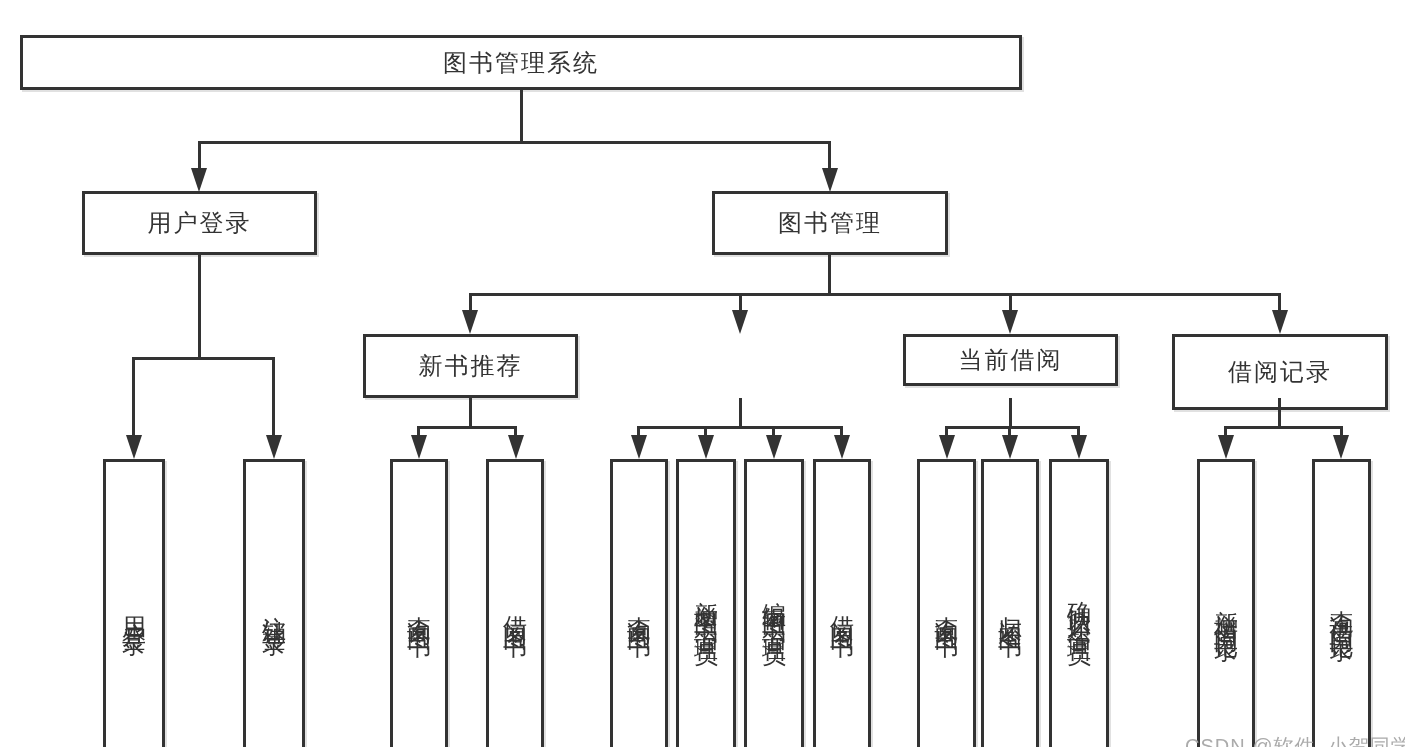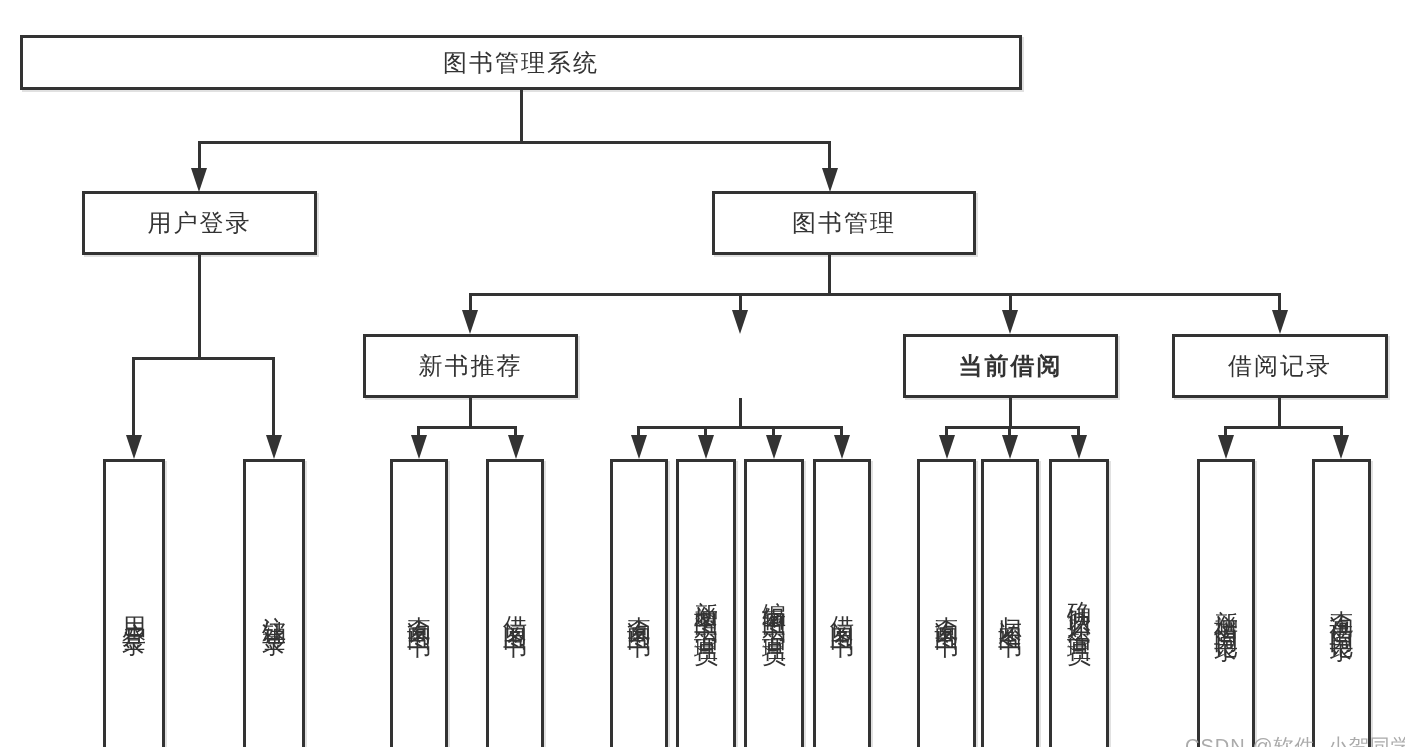--- a/index.html
+++ b/index.html
@@ -69,43 +69,43 @@
   <div class="node" style="left:20px; top:13px; width:1002px; height:55px;">图书管理系统</div>
 
   <div class="vline" style="left:520px; top:67px; height:52px;"></div>
   <div class="hline" style="left:198px; top:119px; width:633px;"></div>
   <div class="vline" style="left:198px; top:119px; height:28px;"></div>
   <div class="vline" style="left:828px; top:119px; height:28px;"></div>
   <div class="arrow" style="left:191px; top:146px;"></div>
   <div class="arrow" style="left:822px; top:146px;"></div>
 
   <div class="node" style="left:82px; top:169px; width:235px; height:64px;">用户登录</div>
-  <div class="node" style="left:712px; top:169px; width:264px; height:64px;">图书管理</div>
+  <div class="node" style="left:712px; top:169px; width:236px; height:64px;">图书管理</div>
 
   <div class="vline" style="left:198px; top:233px; height:103px;"></div>
   <div class="hline" style="left:132px; top:335px; width:143px;"></div>
   <div class="vline" style="left:132px; top:335px; height:80px;"></div>
   <div class="vline" style="left:272px; top:335px; height:80px;"></div>
   <div class="arrow" style="left:126px; top:413px;"></div>
   <div class="arrow" style="left:266px; top:413px;"></div>
 
   <div class="vline" style="left:828px; top:233px; height:40px;"></div>
   <div class="hline" style="left:469px; top:271px; width:812px;"></div>
   <div class="vline" style="left:469px; top:271px; height:18px;"></div>
   <div class="vline" style="left:739px; top:271px; height:18px;"></div>
   <div class="vline" style="left:1009px; top:271px; height:18px;"></div>
   <div class="vline" style="left:1278px; top:271px; height:18px;"></div>
   <div class="arrow" style="left:462px; top:288px;"></div>
   <div class="arrow" style="left:732px; top:288px;"></div>
   <div class="arrow" style="left:1002px; top:288px;"></div>
   <div class="arrow" style="left:1272px; top:288px;"></div>
 
   <div class="node" style="left:363px; top:312px; width:215px; height:64px;">新书推荐</div>
-  <div class="node" style="left:903px; top:312px; width:215px; height:64px;font-weight:bold;">当前借阅</div>
-  <div class="node" style="left:1172px; top:312px; width:216px; height:64px;">借阅记录</div>
+  <div class="node" style="left:903px; top:312px; width:215px; height:52px;">当前借阅</div>
+  <div class="node" style="left:1172px; top:312px; width:216px; height:76px;">借阅记录</div>
 
   <div class="vline" style="left:469px; top:376px; height:31px;"></div>
   <div class="vline" style="left:739px; top:376px; height:31px;"></div>
   <div class="vline" style="left:1009px; top:376px; height:31px;"></div>
   <div class="vline" style="left:1278px; top:376px; height:31px;"></div>
 
   <div class="hline" style="left:417px; top:404px; width:100px;"></div>
   <div class="hline" style="left:637px; top:404px; width:206px;"></div>
   <div class="hline" style="left:945px; top:404px; width:135px;"></div>
   <div class="hline" style="left:1224px; top:404px; width:118px;"></div>

